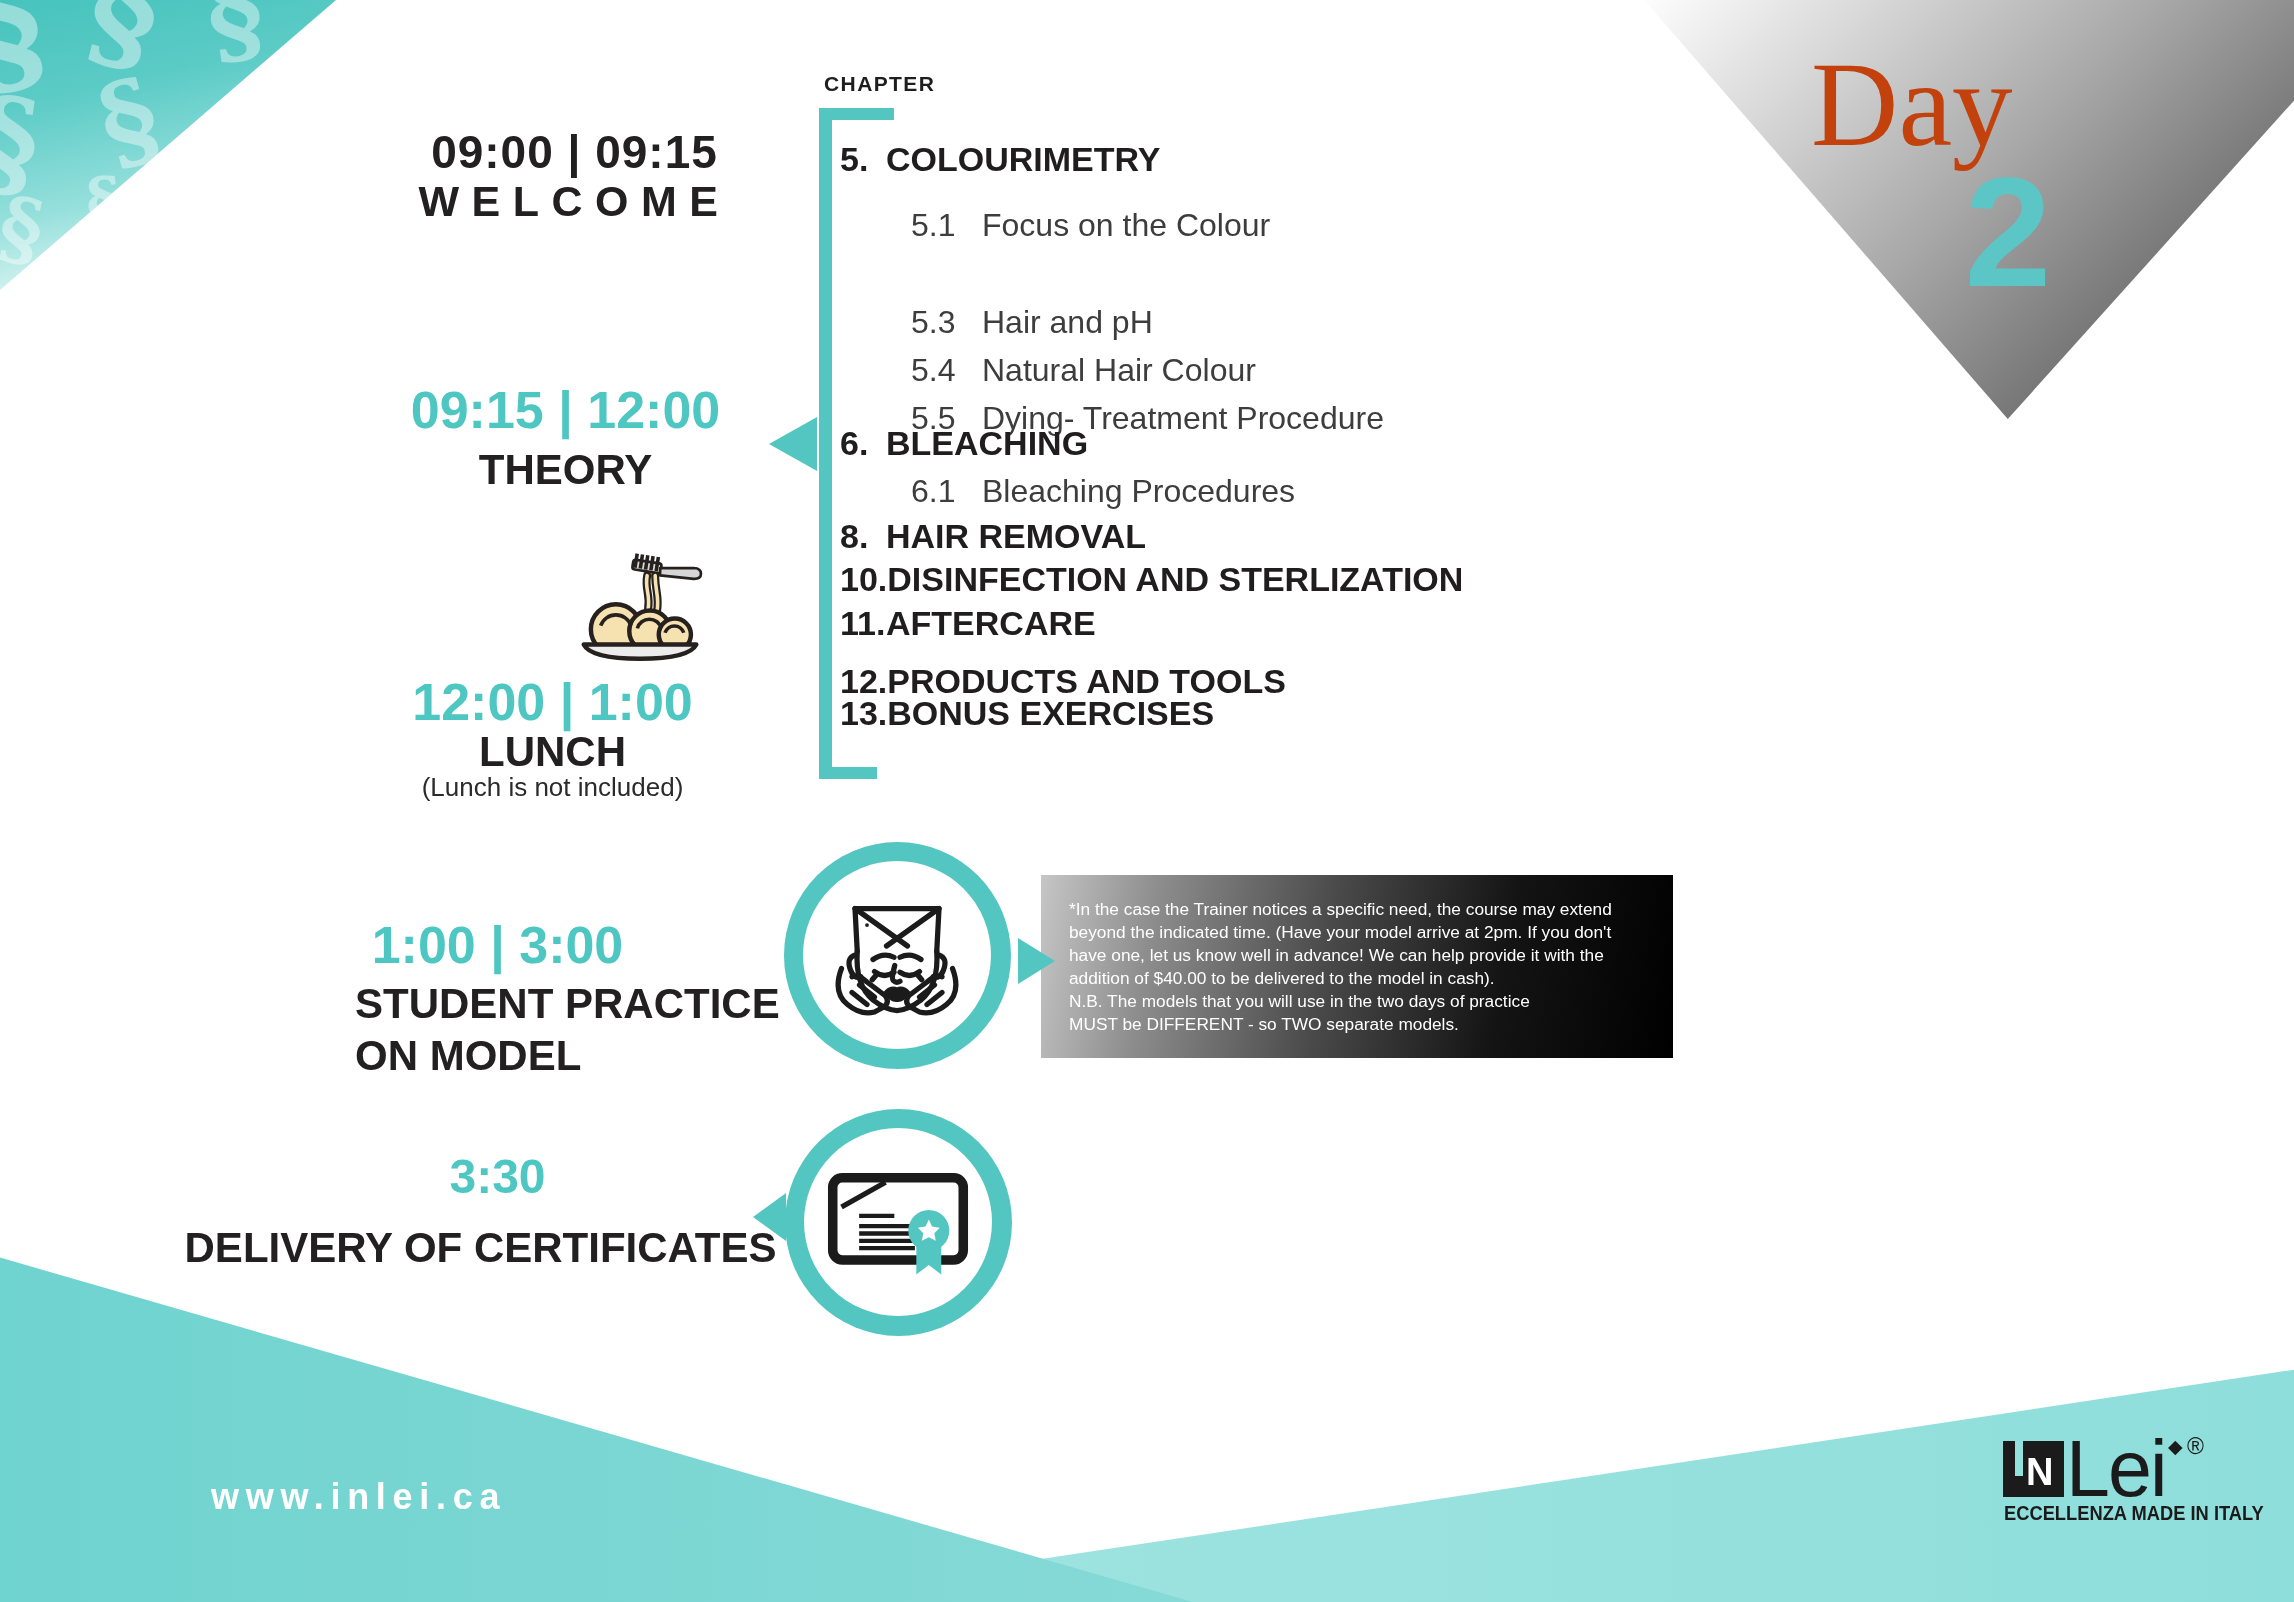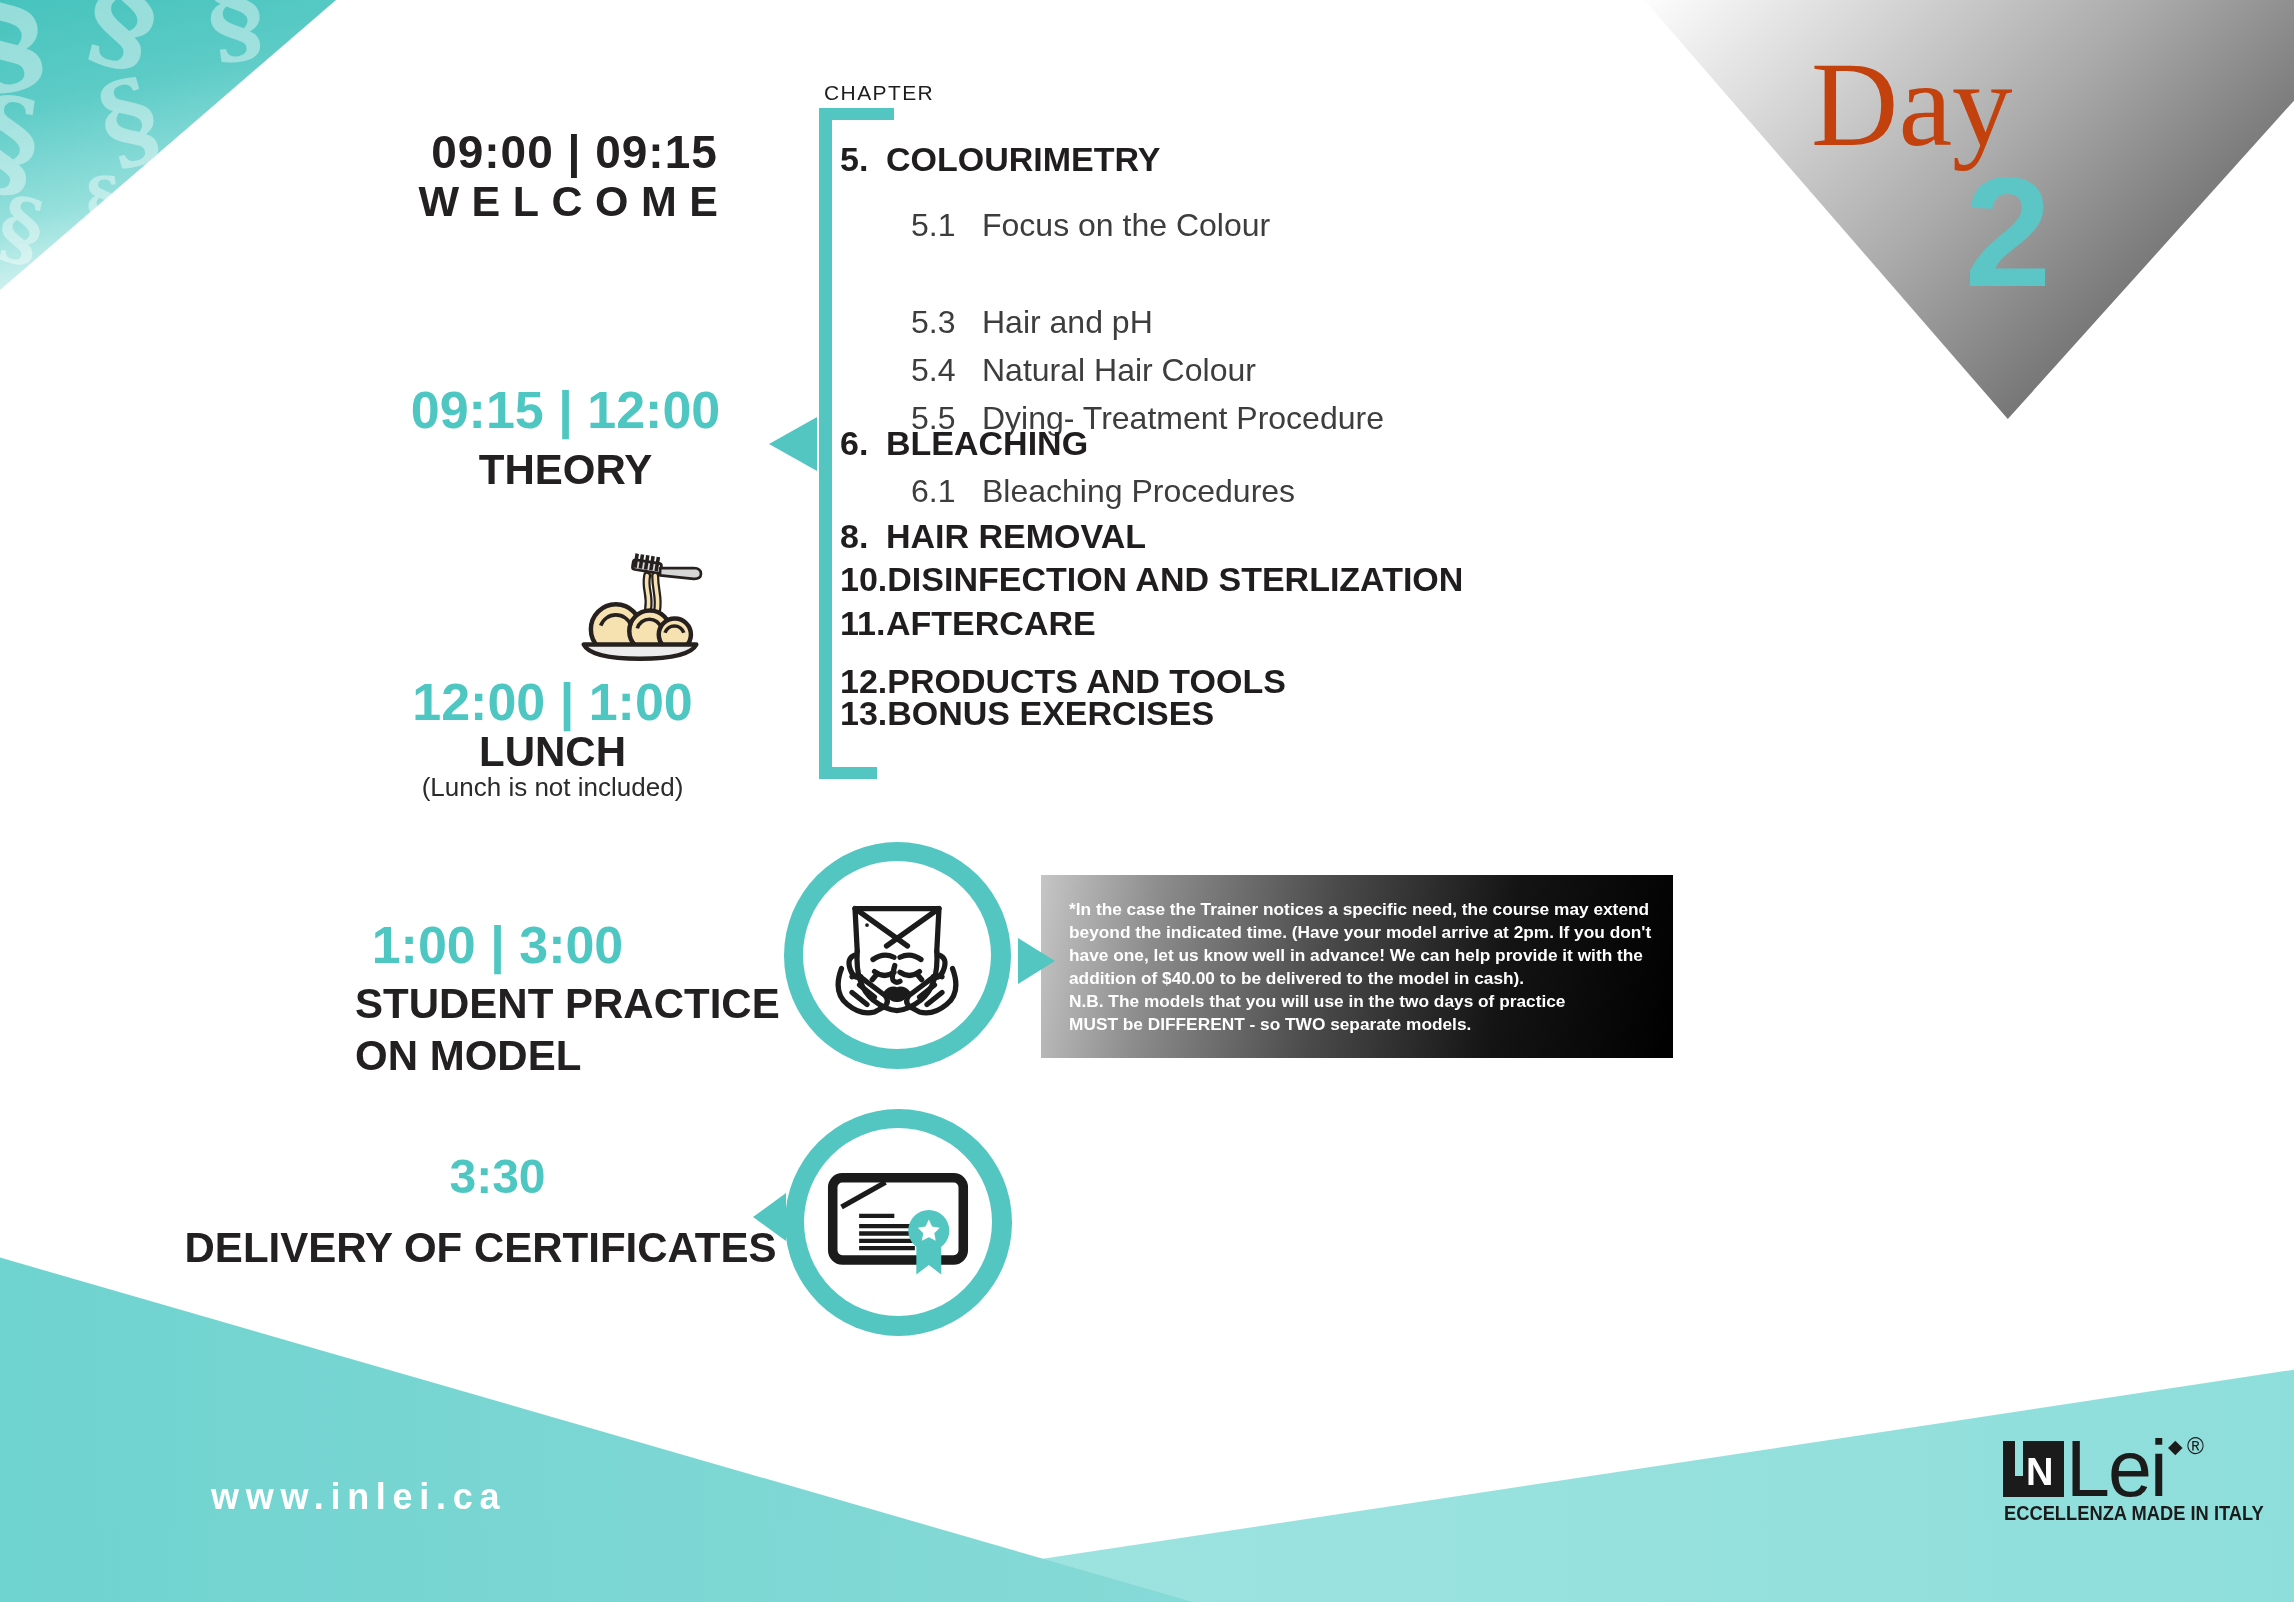--- a/index.html
+++ b/index.html
@@ -28,39 +28,39 @@
     clip-path:polygon(0 78.5%,52% 100%,0 100%);}
 
   
   .time-black{position:absolute;font-size:46px;font-weight:bold;text-align:center;letter-spacing:1px;}
   .time-teal{position:absolute;font-size:52px;font-weight:bold;text-align:center;color:#4ec6c1;}
   .evt-title{position:absolute;font-size:42px;font-weight:bold;text-align:center;color:#232021;}
   .evt-title-l{position:absolute;font-size:42px;font-weight:bold;text-align:left;color:#232021;}
   .evt-note{position:absolute;font-size:26px;text-align:center;color:#2b2b2b;}
 
   
-  .chapter-label{position:absolute;left:824px;top:81px;font-size:21px;font-weight:normal;letter-spacing:1.4px;color:#1e1e1e;}
+  .chapter-label{position:absolute;left:824px;top:72px;font-size:21px;font-weight:bold;letter-spacing:1.4px;color:#1e1e1e;}
   .bracket-bar{position:absolute;left:819px;top:108px;width:12.5px;height:671px;background:#53c6c2;}
   .bracket-foot-top{position:absolute;left:819px;top:108px;width:75px;height:11.5px;background:#53c6c2;}
   .bracket-foot-bottom{position:absolute;left:819px;top:767px;width:58px;height:11.5px;background:#53c6c2;}
 
   .arrow-left{position:absolute;width:0;height:0;border-top:27px solid transparent;border-bottom:27px solid transparent;border-right:48px solid #53c6c2;}
   .arrow-right{position:absolute;width:0;height:0;border-top:23px solid transparent;border-bottom:23px solid transparent;border-left:37px solid #53c6c2;}
 
   .ch-row{position:absolute;white-space:nowrap;}
   .ch-row.main{left:840px;font-size:34px;font-weight:bold;color:#201d1e;}
   .ch-row.main .ch-num{display:inline-block;min-width:46px;}
   .ch-row.sub{left:911px;font-size:32px;font-weight:normal;color:#3d3d3d;}
   .ch-row.sub .ch-num{display:inline-block;min-width:71px;}
 
   
   .note-box{position:absolute;left:1041px;top:875px;width:632px;height:183px;box-sizing:border-box;
     padding:23px 29px 0 28px;z-index:2;
     background:linear-gradient(100deg,#c6c6c6 0%,#8d8d8d 18%,#4a4a4a 45%,#141414 72%,#000000 100%);}
-  .note-line{color:#ffffff;font-size:17.3px;font-weight:bold;line-height:23px;white-space:nowrap;}
+  .note-line{color:#ffffff;font-size:17.3px;font-weight:normal;line-height:23px;white-space:nowrap;}
 
   .ring{position:absolute;width:227px;height:227px;border-radius:50%;background:#53c6c2;z-index:4;}
   .ring .inner{position:absolute;left:19px;top:19px;width:188px;height:188px;border-radius:50%;background:#ffffff;
     display:flex;align-items:center;justify-content:center;}
 
   
   .website{position:absolute;left:211px;top:1476px;font-size:36px;font-weight:bold;color:#ffffff;letter-spacing:6.7px;z-index:6;}
   .logo{position:absolute;left:2003px;top:1437px;z-index:6;}
   .logo-square{position:absolute;left:0;top:3.8px;width:61px;height:56px;background:#1b1b1b;}
   .logo-slot{position:absolute;left:11.5px;top:0;width:8.6px;height:35px;background:#93e0dd;}

